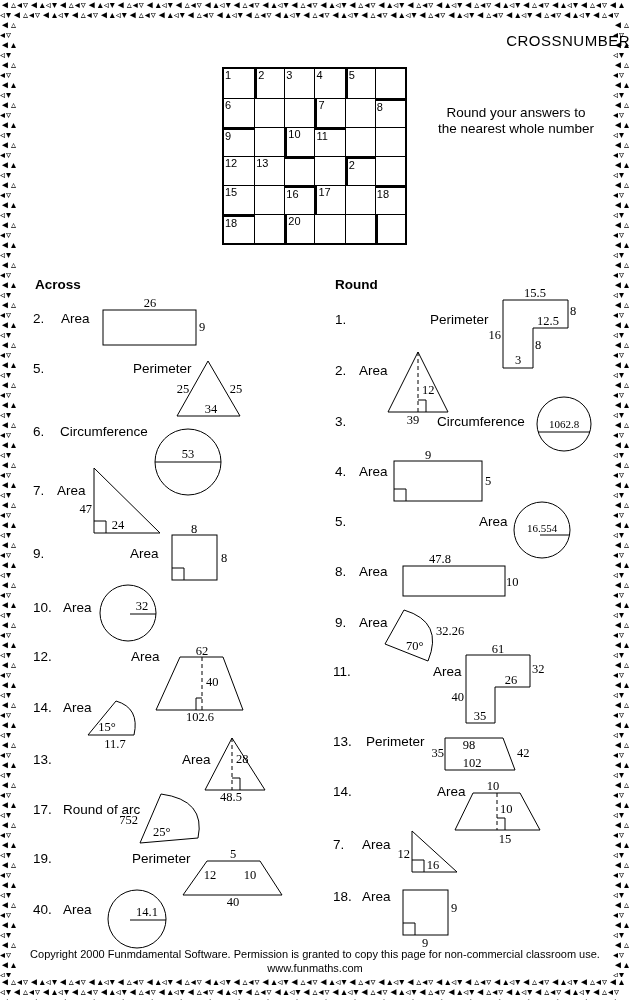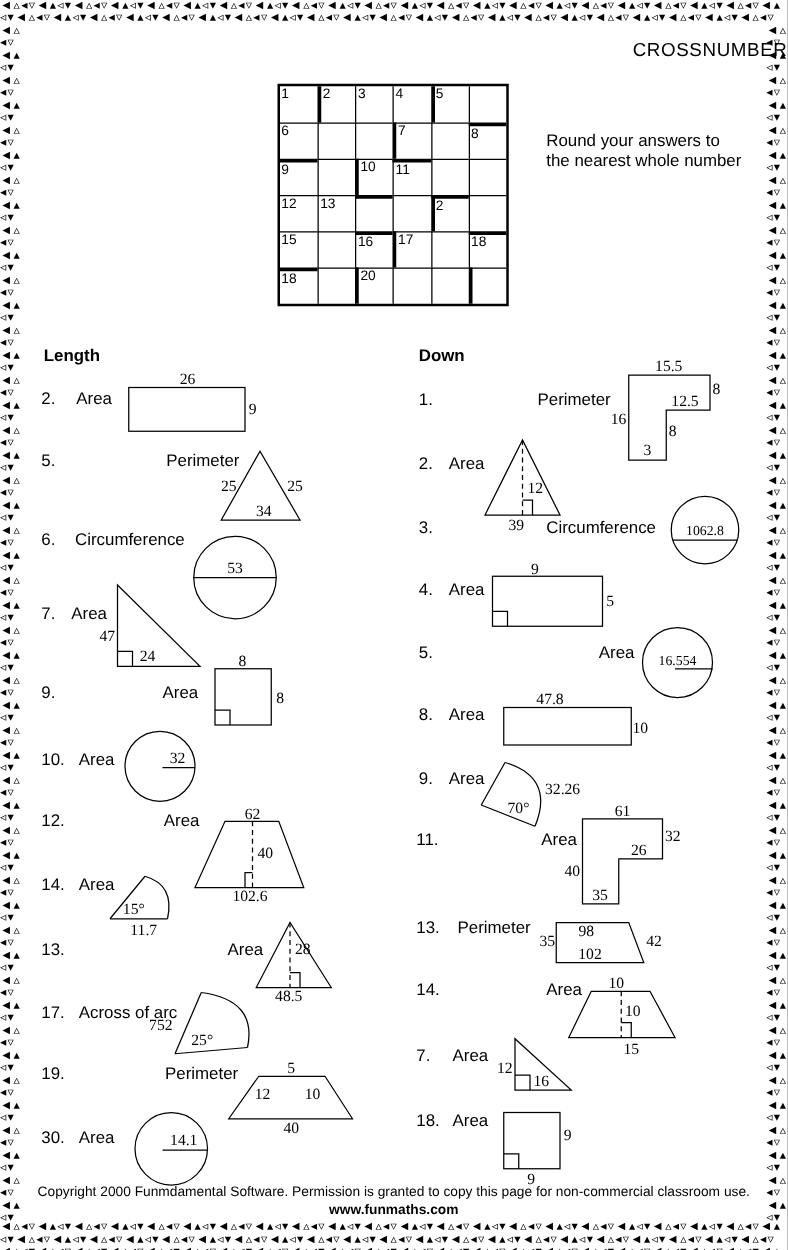--- a/index.html
+++ b/index.html
@@ -6,39 +6,39 @@
   .page{position:relative;width:630px;height:1000px;background:#fff;overflow:hidden;
         font-family:"Liberation Sans",sans-serif;color:#000;}
   .border-strip{position:absolute;overflow:hidden;font-size:10px;line-height:10px;
         letter-spacing:1px;word-break:break-all;color:#000;user-select:none;}
   .bs-top{left:0;top:0;width:630px;height:20px;}
   .bs-bottom{left:0;top:977px;width:630px;height:23px;}
   .bs-left{left:0;top:20px;width:17px;height:957px;}
   .bs-right{left:613px;top:20px;width:17px;height:957px;}
   .title{position:absolute;left:0;right:0;top:32px;text-align:right;
          font-size:15px;font-weight:normal;letter-spacing:.5px;}
-  .note{position:absolute;left:437px;top:105px;width:158px;font-size:13.5px;line-height:16px;}
+  .note{position:absolute;left:437px;top:105px;width:158px;font-size:13.5px;line-height:16px;text-align:center;}
   .grid{position:absolute;left:222px;top:67px;width:181px;height:174px;border:2px solid #000;
         display:grid;grid-template-columns:repeat(6,1fr);grid-template-rows:repeat(6,1fr);
         box-sizing:content-box;background:#fff;}
   .cell{border-left:1px solid #000;border-top:1px solid #000;position:relative;}
   .cell:nth-child(6n+1){border-left:none;}
   .cell:nth-child(-n+6){border-top:none;}
   .cell.bl{border-left:3px solid #000;}
   .cell.bt{border-top:3px solid #000;}
   .cnum{position:absolute;left:1px;top:0;font-size:11px;line-height:12px;}
   .hdr{position:absolute;font-size:13.5px;font-weight:bold;}
   .cno,.clb{position:absolute;font-size:13.5px;white-space:nowrap;}
   svg.shape{position:absolute;overflow:visible;}
   svg.shape path,svg.shape rect,svg.shape line,svg.shape circle{fill:none;stroke:#000;stroke-width:1;}
   svg.shape text{fill:#000;stroke:none;font-family:"Liberation Serif",serif;font-size:12.5px;}
   svg.shape text.sm{font-size:11px;}
   .mid{text-anchor:middle;} .end{text-anchor:end;}
   .footer1,.footer2{position:absolute;left:0;right:0;text-align:center;font-size:11px;}
-  .footer1{top:948px;} .footer2{top:962px;font-weight:bold;}
+  .footer1{top:948px;} .footer2{top:962px;}
 </style>
 </head>
 <body>
 
 <div class="page">
 
   <div class="border-strip bs-top">◄▵◂▿◄▴◃▾◄▵◂▿◄▴◃▾◄▵◂▿◄▴◃▾◄▵◂▿◄▴◃▾◄▵◂▿◄▴◃▾◄▵◂▿◄▴◃▾◄▵◂▿◄▴◃▾◄▵◂▿◄▴◃▾◄▵◂▿◄▴◃▾◄▵◂▿◄▴◃▾◄▵◂▿◄▴◃▾◄▵◂▿◄▴◃▾◄▵◂▿◄▴◃▾◄▵◂▿◄▴◃▾◄▵◂▿◄▴◃▾◄▵◂▿◄▴◃▾◄▵◂▿◄▴◃▾◄▵◂▿◄▴◃▾◄▵◂▿◄▴◃▾◄▵◂▿◄▴◃▾◄▵◂▿◄▴◃▾◄▵◂▿◄▴◃▾◄▵◂▿◄▴◃▾◄▵◂▿◄▴◃▾◄▵◂▿◄▴◃▾◄▵◂▿◄▴◃▾◄▵◂▿◄▴◃▾◄▵◂▿◄▴◃▾◄▵◂▿◄▴◃▾◄▵◂▿◄▴◃▾◄▵◂▿◄▴◃▾◄▵◂▿◄▴◃▾◄▵◂▿◄▴◃▾◄▵◂▿◄▴◃▾◄▵◂▿◄▴◃▾◄▵◂▿◄▴◃▾◄▵◂▿◄▴◃▾◄▵◂▿◄▴◃▾◄▵◂▿◄▴◃▾◄▵◂▿◄▴◃▾◄▵◂▿◄▴◃▾◄▵◂▿◄▴◃▾◄▵◂▿◄▴◃▾◄▵◂▿◄▴◃▾◄▵◂▿◄▴◃▾◄▵◂▿◄▴◃▾◄▵◂▿◄▴◃▾◄▵◂▿◄▴◃▾◄▵◂▿◄▴◃▾◄▵◂▿◄▴◃▾◄▵◂▿◄▴◃▾◄▵◂▿◄▴◃▾◄▵◂▿◄▴◃▾◄▵◂▿◄▴◃▾◄▵◂▿◄▴◃▾◄▵◂▿◄▴◃▾◄▵◂▿◄▴◃▾◄▵◂▿◄▴◃▾◄▵◂▿◄▴◃▾◄▵◂▿◄▴◃▾◄▵◂▿◄▴◃▾◄▵◂▿◄▴◃▾◄▵◂▿◄▴◃▾◄▵◂▿◄▴◃▾◄▵◂▿◄▴◃▾◄▵◂▿◄▴◃▾◄▵◂▿◄▴◃▾◄▵◂▿◄▴◃▾◄▵◂▿◄▴◃▾◄▵◂▿◄▴◃▾◄▵◂▿◄▴◃▾◄▵◂▿◄▴◃▾◄▵◂▿◄▴◃▾◄▵◂▿◄▴◃▾◄▵◂▿◄▴◃▾◄▵◂▿◄▴◃▾◄▵◂▿◄▴◃▾◄▵◂▿◄▴◃▾◄▵◂▿◄▴◃▾◄▵◂▿◄▴◃▾◄▵◂▿◄▴◃▾◄▵◂▿◄▴◃▾◄▵◂▿◄▴◃▾◄▵◂▿◄▴◃▾◄▵◂▿◄▴◃▾◄▵◂▿◄▴◃▾◄▵◂▿◄▴◃▾◄▵◂▿◄▴◃▾◄▵◂▿◄▴◃▾◄▵◂▿◄▴◃▾◄▵◂▿◄▴◃▾◄▵◂▿◄▴◃▾◄▵◂▿◄▴◃▾◄▵◂▿◄▴◃▾◄▵◂▿◄▴◃▾◄▵◂▿◄▴◃▾◄▵◂▿◄▴◃▾◄▵◂▿◄▴◃▾◄▵◂▿◄▴◃▾◄▵◂▿◄▴◃▾◄▵◂▿◄▴◃▾◄▵◂▿◄▴◃▾◄▵◂▿◄▴◃▾◄▵◂▿◄▴◃▾◄▵◂▿◄▴◃▾◄▵◂▿◄▴◃▾◄▵◂▿◄▴◃▾◄▵◂▿◄▴◃▾◄▵◂▿◄▴◃▾◄▵◂▿◄▴◃▾◄▵◂▿◄▴◃▾◄▵◂▿◄▴◃▾◄▵◂▿◄▴◃▾◄▵◂▿◄▴◃▾◄▵◂▿◄▴◃▾◄▵◂▿◄▴◃▾◄▵◂▿◄▴◃▾◄▵◂▿◄▴◃▾◄▵◂▿◄▴◃▾◄▵◂▿◄▴◃▾◄▵◂▿◄▴◃▾◄▵◂▿◄▴◃▾◄▵◂▿◄▴◃▾◄▵◂▿◄▴◃▾◄▵◂▿◄▴◃▾◄▵◂▿◄▴◃▾◄▵◂▿◄▴◃▾◄▵◂▿◄▴◃▾◄▵◂▿◄▴◃▾◄▵◂▿◄▴◃▾◄▵◂▿◄▴◃▾◄▵◂▿◄▴◃▾◄▵◂▿◄▴◃▾◄▵◂▿◄▴◃▾◄▵◂▿◄▴◃▾◄▵◂▿◄▴◃▾◄▵◂▿◄▴◃▾◄▵◂▿◄▴◃▾◄▵◂▿◄▴◃▾◄▵◂▿◄▴◃▾◄▵◂▿◄▴◃▾◄▵◂▿◄▴◃▾◄▵◂▿◄▴◃▾◄▵◂▿◄▴◃▾◄▵◂▿◄▴◃▾◄▵◂▿◄▴◃▾◄▵◂▿◄▴◃▾◄▵◂▿◄▴◃▾◄▵◂▿◄▴◃▾◄▵◂▿◄▴◃▾◄▵◂▿◄▴◃▾◄▵◂▿◄▴◃▾◄▵◂▿◄▴◃▾◄▵◂▿◄▴◃▾◄▵◂▿◄▴◃▾◄▵◂▿◄▴◃▾◄▵◂▿◄▴◃▾◄▵◂▿◄▴◃▾◄▵◂▿◄▴◃▾◄▵◂▿◄▴◃▾◄▵◂▿◄▴◃▾◄▵◂▿◄▴◃▾◄▵◂▿◄▴◃▾◄▵◂▿◄▴◃▾◄▵◂▿◄▴◃▾◄▵◂▿◄▴◃▾◄▵◂▿◄▴◃▾◄▵◂▿◄▴◃▾◄▵◂▿◄▴◃▾◄▵◂▿◄▴◃▾◄▵◂▿◄▴◃▾◄▵◂▿◄▴◃▾◄▵◂▿◄▴◃▾◄▵◂▿◄▴◃▾◄▵◂▿◄▴◃▾◄▵◂▿◄▴◃▾◄▵◂▿◄▴◃▾◄▵◂▿◄▴◃▾◄▵◂▿◄▴◃▾◄▵◂▿◄▴◃▾◄▵◂▿◄▴◃▾◄▵◂▿◄▴◃▾◄▵◂▿◄▴◃▾◄▵◂▿◄▴◃▾◄▵◂▿◄▴◃▾◄▵◂▿◄▴◃▾◄▵◂▿◄▴◃▾◄▵◂▿◄▴◃▾◄▵◂▿◄▴◃▾◄▵◂▿◄▴◃▾◄▵◂▿◄▴◃▾◄▵◂▿◄▴◃▾◄▵◂▿◄▴◃▾◄▵◂▿◄▴◃▾◄▵◂▿◄▴◃▾◄▵◂▿◄▴◃▾◄▵◂▿◄▴◃▾◄▵◂▿◄▴◃▾◄▵◂▿◄▴◃▾◄▵◂▿◄▴◃▾</div>
   <div class="border-strip bs-bottom">◄▵◂▿◄▴◃▾◄▵◂▿◄▴◃▾◄▵◂▿◄▴◃▾◄▵◂▿◄▴◃▾◄▵◂▿◄▴◃▾◄▵◂▿◄▴◃▾◄▵◂▿◄▴◃▾◄▵◂▿◄▴◃▾◄▵◂▿◄▴◃▾◄▵◂▿◄▴◃▾◄▵◂▿◄▴◃▾◄▵◂▿◄▴◃▾◄▵◂▿◄▴◃▾◄▵◂▿◄▴◃▾◄▵◂▿◄▴◃▾◄▵◂▿◄▴◃▾◄▵◂▿◄▴◃▾◄▵◂▿◄▴◃▾◄▵◂▿◄▴◃▾◄▵◂▿◄▴◃▾◄▵◂▿◄▴◃▾◄▵◂▿◄▴◃▾◄▵◂▿◄▴◃▾◄▵◂▿◄▴◃▾◄▵◂▿◄▴◃▾◄▵◂▿◄▴◃▾◄▵◂▿◄▴◃▾◄▵◂▿◄▴◃▾◄▵◂▿◄▴◃▾◄▵◂▿◄▴◃▾◄▵◂▿◄▴◃▾◄▵◂▿◄▴◃▾◄▵◂▿◄▴◃▾◄▵◂▿◄▴◃▾◄▵◂▿◄▴◃▾◄▵◂▿◄▴◃▾◄▵◂▿◄▴◃▾◄▵◂▿◄▴◃▾◄▵◂▿◄▴◃▾◄▵◂▿◄▴◃▾◄▵◂▿◄▴◃▾◄▵◂▿◄▴◃▾◄▵◂▿◄▴◃▾◄▵◂▿◄▴◃▾◄▵◂▿◄▴◃▾◄▵◂▿◄▴◃▾◄▵◂▿◄▴◃▾◄▵◂▿◄▴◃▾◄▵◂▿◄▴◃▾◄▵◂▿◄▴◃▾◄▵◂▿◄▴◃▾◄▵◂▿◄▴◃▾◄▵◂▿◄▴◃▾◄▵◂▿◄▴◃▾◄▵◂▿◄▴◃▾◄▵◂▿◄▴◃▾◄▵◂▿◄▴◃▾◄▵◂▿◄▴◃▾◄▵◂▿◄▴◃▾◄▵◂▿◄▴◃▾◄▵◂▿◄▴◃▾◄▵◂▿◄▴◃▾◄▵◂▿◄▴◃▾◄▵◂▿◄▴◃▾◄▵◂▿◄▴◃▾◄▵◂▿◄▴◃▾◄▵◂▿◄▴◃▾◄▵◂▿◄▴◃▾◄▵◂▿◄▴◃▾◄▵◂▿◄▴◃▾◄▵◂▿◄▴◃▾◄▵◂▿◄▴◃▾◄▵◂▿◄▴◃▾◄▵◂▿◄▴◃▾◄▵◂▿◄▴◃▾◄▵◂▿◄▴◃▾◄▵◂▿◄▴◃▾◄▵◂▿◄▴◃▾◄▵◂▿◄▴◃▾◄▵◂▿◄▴◃▾◄▵◂▿◄▴◃▾◄▵◂▿◄▴◃▾◄▵◂▿◄▴◃▾◄▵◂▿◄▴◃▾◄▵◂▿◄▴◃▾◄▵◂▿◄▴◃▾◄▵◂▿◄▴◃▾◄▵◂▿◄▴◃▾◄▵◂▿◄▴◃▾◄▵◂▿◄▴◃▾◄▵◂▿◄▴◃▾◄▵◂▿◄▴◃▾◄▵◂▿◄▴◃▾◄▵◂▿◄▴◃▾◄▵◂▿◄▴◃▾◄▵◂▿◄▴◃▾◄▵◂▿◄▴◃▾◄▵◂▿◄▴◃▾◄▵◂▿◄▴◃▾◄▵◂▿◄▴◃▾◄▵◂▿◄▴◃▾◄▵◂▿◄▴◃▾◄▵◂▿◄▴◃▾◄▵◂▿◄▴◃▾◄▵◂▿◄▴◃▾◄▵◂▿◄▴◃▾◄▵◂▿◄▴◃▾◄▵◂▿◄▴◃▾◄▵◂▿◄▴◃▾◄▵◂▿◄▴◃▾◄▵◂▿◄▴◃▾◄▵◂▿◄▴◃▾◄▵◂▿◄▴◃▾◄▵◂▿◄▴◃▾◄▵◂▿◄▴◃▾◄▵◂▿◄▴◃▾◄▵◂▿◄▴◃▾◄▵◂▿◄▴◃▾◄▵◂▿◄▴◃▾◄▵◂▿◄▴◃▾◄▵◂▿◄▴◃▾◄▵◂▿◄▴◃▾◄▵◂▿◄▴◃▾◄▵◂▿◄▴◃▾◄▵◂▿◄▴◃▾◄▵◂▿◄▴◃▾◄▵◂▿◄▴◃▾◄▵◂▿◄▴◃▾◄▵◂▿◄▴◃▾◄▵◂▿◄▴◃▾◄▵◂▿◄▴◃▾◄▵◂▿◄▴◃▾◄▵◂▿◄▴◃▾◄▵◂▿◄▴◃▾◄▵◂▿◄▴◃▾◄▵◂▿◄▴◃▾◄▵◂▿◄▴◃▾◄▵◂▿◄▴◃▾◄▵◂▿◄▴◃▾◄▵◂▿◄▴◃▾◄▵◂▿◄▴◃▾◄▵◂▿◄▴◃▾◄▵◂▿◄▴◃▾◄▵◂▿◄▴◃▾◄▵◂▿◄▴◃▾◄▵◂▿◄▴◃▾◄▵◂▿◄▴◃▾◄▵◂▿◄▴◃▾◄▵◂▿◄▴◃▾◄▵◂▿◄▴◃▾◄▵◂▿◄▴◃▾◄▵◂▿◄▴◃▾◄▵◂▿◄▴◃▾◄▵◂▿◄▴◃▾◄▵◂▿◄▴◃▾◄▵◂▿◄▴◃▾◄▵◂▿◄▴◃▾◄▵◂▿◄▴◃▾◄▵◂▿◄▴◃▾◄▵◂▿◄▴◃▾◄▵◂▿◄▴◃▾◄▵◂▿◄▴◃▾◄▵◂▿◄▴◃▾◄▵◂▿◄▴◃▾◄▵◂▿◄▴◃▾◄▵◂▿◄▴◃▾◄▵◂▿◄▴◃▾◄▵◂▿◄▴◃▾◄▵◂▿◄▴◃▾◄▵◂▿◄▴◃▾◄▵◂▿◄▴◃▾◄▵◂▿◄▴◃▾◄▵◂▿◄▴◃▾◄▵◂▿◄▴◃▾◄▵◂▿◄▴◃▾◄▵◂▿◄▴◃▾◄▵◂▿◄▴◃▾◄▵◂▿◄▴◃▾◄▵◂▿◄▴◃▾◄▵◂▿◄▴◃▾◄▵◂▿◄▴◃▾◄▵◂▿◄▴◃▾◄▵◂▿◄▴◃▾◄▵◂▿◄▴◃▾◄▵◂▿◄▴◃▾◄▵◂▿◄▴◃▾◄▵◂▿◄▴◃▾◄▵◂▿◄▴◃▾◄▵◂▿◄▴◃▾◄▵◂▿◄▴◃▾◄▵◂▿◄▴◃▾◄▵◂▿◄▴◃▾◄▵◂▿◄▴◃▾◄▵◂▿◄▴◃▾◄▵◂▿◄▴◃▾◄▵◂▿◄▴◃▾◄▵◂▿◄▴◃▾◄▵◂▿◄▴◃▾◄▵◂▿◄▴◃▾◄▵◂▿◄▴◃▾</div>
   <div class="border-strip bs-left">◄▵◂▿◄▴◃▾◄▵◂▿◄▴◃▾◄▵◂▿◄▴◃▾◄▵◂▿◄▴◃▾◄▵◂▿◄▴◃▾◄▵◂▿◄▴◃▾◄▵◂▿◄▴◃▾◄▵◂▿◄▴◃▾◄▵◂▿◄▴◃▾◄▵◂▿◄▴◃▾◄▵◂▿◄▴◃▾◄▵◂▿◄▴◃▾◄▵◂▿◄▴◃▾◄▵◂▿◄▴◃▾◄▵◂▿◄▴◃▾◄▵◂▿◄▴◃▾◄▵◂▿◄▴◃▾◄▵◂▿◄▴◃▾◄▵◂▿◄▴◃▾◄▵◂▿◄▴◃▾◄▵◂▿◄▴◃▾◄▵◂▿◄▴◃▾◄▵◂▿◄▴◃▾◄▵◂▿◄▴◃▾◄▵◂▿◄▴◃▾◄▵◂▿◄▴◃▾◄▵◂▿◄▴◃▾◄▵◂▿◄▴◃▾◄▵◂▿◄▴◃▾◄▵◂▿◄▴◃▾◄▵◂▿◄▴◃▾◄▵◂▿◄▴◃▾◄▵◂▿◄▴◃▾◄▵◂▿◄▴◃▾◄▵◂▿◄▴◃▾◄▵◂▿◄▴◃▾◄▵◂▿◄▴◃▾◄▵◂▿◄▴◃▾◄▵◂▿◄▴◃▾◄▵◂▿◄▴◃▾◄▵◂▿◄▴◃▾◄▵◂▿◄▴◃▾◄▵◂▿◄▴◃▾◄▵◂▿◄▴◃▾◄▵◂▿◄▴◃▾◄▵◂▿◄▴◃▾◄▵◂▿◄▴◃▾◄▵◂▿◄▴◃▾◄▵◂▿◄▴◃▾◄▵◂▿◄▴◃▾◄▵◂▿◄▴◃▾◄▵◂▿◄▴◃▾◄▵◂▿◄▴◃▾◄▵◂▿◄▴◃▾◄▵◂▿◄▴◃▾◄▵◂▿◄▴◃▾◄▵◂▿◄▴◃▾◄▵◂▿◄▴◃▾◄▵◂▿◄▴◃▾◄▵◂▿◄▴◃▾◄▵◂▿◄▴◃▾◄▵◂▿◄▴◃▾◄▵◂▿◄▴◃▾◄▵◂▿◄▴◃▾◄▵◂▿◄▴◃▾◄▵◂▿◄▴◃▾◄▵◂▿◄▴◃▾◄▵◂▿◄▴◃▾◄▵◂▿◄▴◃▾◄▵◂▿◄▴◃▾◄▵◂▿◄▴◃▾◄▵◂▿◄▴◃▾◄▵◂▿◄▴◃▾◄▵◂▿◄▴◃▾◄▵◂▿◄▴◃▾◄▵◂▿◄▴◃▾◄▵◂▿◄▴◃▾◄▵◂▿◄▴◃▾◄▵◂▿◄▴◃▾◄▵◂▿◄▴◃▾◄▵◂▿◄▴◃▾◄▵◂▿◄▴◃▾◄▵◂▿◄▴◃▾◄▵◂▿◄▴◃▾◄▵◂▿◄▴◃▾◄▵◂▿◄▴◃▾◄▵◂▿◄▴◃▾◄▵◂▿◄▴◃▾◄▵◂▿◄▴◃▾◄▵◂▿◄▴◃▾◄▵◂▿◄▴◃▾◄▵◂▿◄▴◃▾◄▵◂▿◄▴◃▾◄▵◂▿◄▴◃▾◄▵◂▿◄▴◃▾◄▵◂▿◄▴◃▾◄▵◂▿◄▴◃▾◄▵◂▿◄▴◃▾◄▵◂▿◄▴◃▾◄▵◂▿◄▴◃▾◄▵◂▿◄▴◃▾◄▵◂▿◄▴◃▾◄▵◂▿◄▴◃▾◄▵◂▿◄▴◃▾◄▵◂▿◄▴◃▾◄▵◂▿◄▴◃▾◄▵◂▿◄▴◃▾◄▵◂▿◄▴◃▾◄▵◂▿◄▴◃▾◄▵◂▿◄▴◃▾◄▵◂▿◄▴◃▾◄▵◂▿◄▴◃▾◄▵◂▿◄▴◃▾◄▵◂▿◄▴◃▾◄▵◂▿◄▴◃▾◄▵◂▿◄▴◃▾◄▵◂▿◄▴◃▾◄▵◂▿◄▴◃▾◄▵◂▿◄▴◃▾◄▵◂▿◄▴◃▾◄▵◂▿◄▴◃▾◄▵◂▿◄▴◃▾◄▵◂▿◄▴◃▾◄▵◂▿◄▴◃▾◄▵◂▿◄▴◃▾◄▵◂▿◄▴◃▾◄▵◂▿◄▴◃▾◄▵◂▿◄▴◃▾◄▵◂▿◄▴◃▾◄▵◂▿◄▴◃▾◄▵◂▿◄▴◃▾◄▵◂▿◄▴◃▾◄▵◂▿◄▴◃▾◄▵◂▿◄▴◃▾◄▵◂▿◄▴◃▾◄▵◂▿◄▴◃▾◄▵◂▿◄▴◃▾◄▵◂▿◄▴◃▾◄▵◂▿◄▴◃▾◄▵◂▿◄▴◃▾◄▵◂▿◄▴◃▾◄▵◂▿◄▴◃▾◄▵◂▿◄▴◃▾◄▵◂▿◄▴◃▾◄▵◂▿◄▴◃▾◄▵◂▿◄▴◃▾◄▵◂▿◄▴◃▾◄▵◂▿◄▴◃▾◄▵◂▿◄▴◃▾◄▵◂▿◄▴◃▾◄▵◂▿◄▴◃▾◄▵◂▿◄▴◃▾◄▵◂▿◄▴◃▾◄▵◂▿◄▴◃▾◄▵◂▿◄▴◃▾◄▵◂▿◄▴◃▾◄▵◂▿◄▴◃▾◄▵◂▿◄▴◃▾◄▵◂▿◄▴◃▾◄▵◂▿◄▴◃▾◄▵◂▿◄▴◃▾◄▵◂▿◄▴◃▾◄▵◂▿◄▴◃▾◄▵◂▿◄▴◃▾◄▵◂▿◄▴◃▾◄▵◂▿◄▴◃▾◄▵◂▿◄▴◃▾◄▵◂▿◄▴◃▾◄▵◂▿◄▴◃▾◄▵◂▿◄▴◃▾◄▵◂▿◄▴◃▾◄▵◂▿◄▴◃▾◄▵◂▿◄▴◃▾◄▵◂▿◄▴◃▾◄▵◂▿◄▴◃▾◄▵◂▿◄▴◃▾◄▵◂▿◄▴◃▾◄▵◂▿◄▴◃▾◄▵◂▿◄▴◃▾◄▵◂▿◄▴◃▾◄▵◂▿◄▴◃▾◄▵◂▿◄▴◃▾◄▵◂▿◄▴◃▾◄▵◂▿◄▴◃▾◄▵◂▿◄▴◃▾◄▵◂▿◄▴◃▾◄▵◂▿◄▴◃▾◄▵◂▿◄▴◃▾◄▵◂▿◄▴◃▾◄▵◂▿◄▴◃▾◄▵◂▿◄▴◃▾◄▵◂▿◄▴◃▾◄▵◂▿◄▴◃▾◄▵◂▿◄▴◃▾◄▵◂▿◄▴◃▾◄▵◂▿◄▴◃▾◄▵◂▿◄▴◃▾◄▵◂▿◄▴◃▾◄▵◂▿◄▴◃▾◄▵◂▿◄▴◃▾</div>
   <div class="border-strip bs-right">◄▵◂▿◄▴◃▾◄▵◂▿◄▴◃▾◄▵◂▿◄▴◃▾◄▵◂▿◄▴◃▾◄▵◂▿◄▴◃▾◄▵◂▿◄▴◃▾◄▵◂▿◄▴◃▾◄▵◂▿◄▴◃▾◄▵◂▿◄▴◃▾◄▵◂▿◄▴◃▾◄▵◂▿◄▴◃▾◄▵◂▿◄▴◃▾◄▵◂▿◄▴◃▾◄▵◂▿◄▴◃▾◄▵◂▿◄▴◃▾◄▵◂▿◄▴◃▾◄▵◂▿◄▴◃▾◄▵◂▿◄▴◃▾◄▵◂▿◄▴◃▾◄▵◂▿◄▴◃▾◄▵◂▿◄▴◃▾◄▵◂▿◄▴◃▾◄▵◂▿◄▴◃▾◄▵◂▿◄▴◃▾◄▵◂▿◄▴◃▾◄▵◂▿◄▴◃▾◄▵◂▿◄▴◃▾◄▵◂▿◄▴◃▾◄▵◂▿◄▴◃▾◄▵◂▿◄▴◃▾◄▵◂▿◄▴◃▾◄▵◂▿◄▴◃▾◄▵◂▿◄▴◃▾◄▵◂▿◄▴◃▾◄▵◂▿◄▴◃▾◄▵◂▿◄▴◃▾◄▵◂▿◄▴◃▾◄▵◂▿◄▴◃▾◄▵◂▿◄▴◃▾◄▵◂▿◄▴◃▾◄▵◂▿◄▴◃▾◄▵◂▿◄▴◃▾◄▵◂▿◄▴◃▾◄▵◂▿◄▴◃▾◄▵◂▿◄▴◃▾◄▵◂▿◄▴◃▾◄▵◂▿◄▴◃▾◄▵◂▿◄▴◃▾◄▵◂▿◄▴◃▾◄▵◂▿◄▴◃▾◄▵◂▿◄▴◃▾◄▵◂▿◄▴◃▾◄▵◂▿◄▴◃▾◄▵◂▿◄▴◃▾◄▵◂▿◄▴◃▾◄▵◂▿◄▴◃▾◄▵◂▿◄▴◃▾◄▵◂▿◄▴◃▾◄▵◂▿◄▴◃▾◄▵◂▿◄▴◃▾◄▵◂▿◄▴◃▾◄▵◂▿◄▴◃▾◄▵◂▿◄▴◃▾◄▵◂▿◄▴◃▾◄▵◂▿◄▴◃▾◄▵◂▿◄▴◃▾◄▵◂▿◄▴◃▾◄▵◂▿◄▴◃▾◄▵◂▿◄▴◃▾◄▵◂▿◄▴◃▾◄▵◂▿◄▴◃▾◄▵◂▿◄▴◃▾◄▵◂▿◄▴◃▾◄▵◂▿◄▴◃▾◄▵◂▿◄▴◃▾◄▵◂▿◄▴◃▾◄▵◂▿◄▴◃▾◄▵◂▿◄▴◃▾◄▵◂▿◄▴◃▾◄▵◂▿◄▴◃▾◄▵◂▿◄▴◃▾◄▵◂▿◄▴◃▾◄▵◂▿◄▴◃▾◄▵◂▿◄▴◃▾◄▵◂▿◄▴◃▾◄▵◂▿◄▴◃▾◄▵◂▿◄▴◃▾◄▵◂▿◄▴◃▾◄▵◂▿◄▴◃▾◄▵◂▿◄▴◃▾◄▵◂▿◄▴◃▾◄▵◂▿◄▴◃▾◄▵◂▿◄▴◃▾◄▵◂▿◄▴◃▾◄▵◂▿◄▴◃▾◄▵◂▿◄▴◃▾◄▵◂▿◄▴◃▾◄▵◂▿◄▴◃▾◄▵◂▿◄▴◃▾◄▵◂▿◄▴◃▾◄▵◂▿◄▴◃▾◄▵◂▿◄▴◃▾◄▵◂▿◄▴◃▾◄▵◂▿◄▴◃▾◄▵◂▿◄▴◃▾◄▵◂▿◄▴◃▾◄▵◂▿◄▴◃▾◄▵◂▿◄▴◃▾◄▵◂▿◄▴◃▾◄▵◂▿◄▴◃▾◄▵◂▿◄▴◃▾◄▵◂▿◄▴◃▾◄▵◂▿◄▴◃▾◄▵◂▿◄▴◃▾◄▵◂▿◄▴◃▾◄▵◂▿◄▴◃▾◄▵◂▿◄▴◃▾◄▵◂▿◄▴◃▾◄▵◂▿◄▴◃▾◄▵◂▿◄▴◃▾◄▵◂▿◄▴◃▾◄▵◂▿◄▴◃▾◄▵◂▿◄▴◃▾◄▵◂▿◄▴◃▾◄▵◂▿◄▴◃▾◄▵◂▿◄▴◃▾◄▵◂▿◄▴◃▾◄▵◂▿◄▴◃▾◄▵◂▿◄▴◃▾◄▵◂▿◄▴◃▾◄▵◂▿◄▴◃▾◄▵◂▿◄▴◃▾◄▵◂▿◄▴◃▾◄▵◂▿◄▴◃▾◄▵◂▿◄▴◃▾◄▵◂▿◄▴◃▾◄▵◂▿◄▴◃▾◄▵◂▿◄▴◃▾◄▵◂▿◄▴◃▾◄▵◂▿◄▴◃▾◄▵◂▿◄▴◃▾◄▵◂▿◄▴◃▾◄▵◂▿◄▴◃▾◄▵◂▿◄▴◃▾◄▵◂▿◄▴◃▾◄▵◂▿◄▴◃▾◄▵◂▿◄▴◃▾◄▵◂▿◄▴◃▾◄▵◂▿◄▴◃▾◄▵◂▿◄▴◃▾◄▵◂▿◄▴◃▾◄▵◂▿◄▴◃▾◄▵◂▿◄▴◃▾◄▵◂▿◄▴◃▾◄▵◂▿◄▴◃▾◄▵◂▿◄▴◃▾◄▵◂▿◄▴◃▾◄▵◂▿◄▴◃▾◄▵◂▿◄▴◃▾◄▵◂▿◄▴◃▾◄▵◂▿◄▴◃▾◄▵◂▿◄▴◃▾◄▵◂▿◄▴◃▾◄▵◂▿◄▴◃▾◄▵◂▿◄▴◃▾◄▵◂▿◄▴◃▾◄▵◂▿◄▴◃▾◄▵◂▿◄▴◃▾◄▵◂▿◄▴◃▾◄▵◂▿◄▴◃▾◄▵◂▿◄▴◃▾◄▵◂▿◄▴◃▾◄▵◂▿◄▴◃▾◄▵◂▿◄▴◃▾◄▵◂▿◄▴◃▾◄▵◂▿◄▴◃▾◄▵◂▿◄▴◃▾◄▵◂▿◄▴◃▾◄▵◂▿◄▴◃▾◄▵◂▿◄▴◃▾◄▵◂▿◄▴◃▾◄▵◂▿◄▴◃▾◄▵◂▿◄▴◃▾◄▵◂▿◄▴◃▾◄▵◂▿◄▴◃▾◄▵◂▿◄▴◃▾◄▵◂▿◄▴◃▾◄▵◂▿◄▴◃▾◄▵◂▿◄▴◃▾◄▵◂▿◄▴◃▾◄▵◂▿◄▴◃▾◄▵◂▿◄▴◃▾◄▵◂▿◄▴◃▾◄▵◂▿◄▴◃▾◄▵◂▿◄▴◃▾◄▵◂▿◄▴◃▾◄▵◂▿◄▴◃▾◄▵◂▿◄▴◃▾◄▵◂▿◄▴◃▾◄▵◂▿◄▴◃▾</div>
@@ -119,22 +119,22 @@
       <div class="cell bl">
         <span class="cnum">20</span>
       </div>
       <div class="cell"></div>
       <div class="cell"></div>
       <div class="cell bl"></div>
     </div>
 
   <div class="note">Round your answers to the nearest whole number</div>
 
-  <div class="hdr" style="left:35px;top:277px">Length</div>
-  <div class="hdr" style="left:335px;top:277px">Down</div>
+  <div class="hdr" style="left:35px;top:277px">Across</div>
+  <div class="hdr" style="left:335px;top:277px">Round</div>
 
   <span class="cno" style="left:33px;top:311px">2.</span>
   <span class="clb" style="left:61px;top:311px">Area</span>
   <svg class="shape" style="left:100px;top:295px" width="115" height="58">
     <rect x="3" y="15" width="93" height="35"></rect>
     <text class="mid" x="50" y="12">26</text>
     <text x="99" y="36">9</text>
   </svg>
 
   <span class="cno" style="left:33px;top:361px">5.</span>
@@ -205,40 +205,40 @@
   <span class="clb" style="left:182px;top:752px">Area</span>
   <svg class="shape" style="left:198px;top:730px" width="75" height="72">
     <path d="M34,8 L7,60 H67 Z"></path>
     <line x1="34" y1="8" x2="34" y2="60" stroke-dasharray="4 3"></line>
     <path d="M34,48 H42 V60"></path>
     <text x="38" y="33">28</text>
     <text class="mid" x="33" y="71">48.5</text>
   </svg>
 
   <span class="cno" style="left:33px;top:802px">17.</span>
-  <span class="clb" style="left:63px;top:802px">Across of arc</span>
+  <span class="clb" style="left:63px;top:802px">Round of arc</span>
   <svg class="shape" style="left:116px;top:790px" width="92" height="58">
     <path d="M24,53 L45,4"></path>
     <path d="M24,53 L82,48"></path>
     <path d="M45,4 Q90,10 82,48"></path>
     <text class="end" x="22" y="34">752</text>
     <text x="37" y="46">25°</text>
   </svg>
 
   <span class="cno" style="left:33px;top:851px">19.</span>
   <span class="clb" style="left:132px;top:851px">Perimeter</span>
   <svg class="shape" style="left:180px;top:848px" width="108" height="60">
     <path d="M27,13 H80 L102,47 H3 Z"></path>
     <text class="mid" x="53" y="10">5</text>
     <text class="mid" x="30" y="31">12</text>
     <text class="mid" x="70" y="31">10</text>
     <text class="mid" x="53" y="58">40</text>
   </svg>
 
-  <span class="cno" style="left:33px;top:902px">30.</span>
+  <span class="cno" style="left:33px;top:902px">40.</span>
   <span class="clb" style="left:63px;top:902px">Area</span>
   <svg class="shape" style="left:105px;top:888px" width="66" height="64">
     <circle cx="32" cy="31" r="29"></circle>
     <line x1="25" y1="32" x2="61" y2="32"></line>
     <text class="mid" x="42" y="28">14.1</text>
   </svg>
 
   <span class="cno" style="left:335px;top:312px">1.</span>
   <span class="clb" style="left:430px;top:312px">Perimeter</span>
   <svg class="shape" style="left:492px;top:286px" width="95" height="92">

